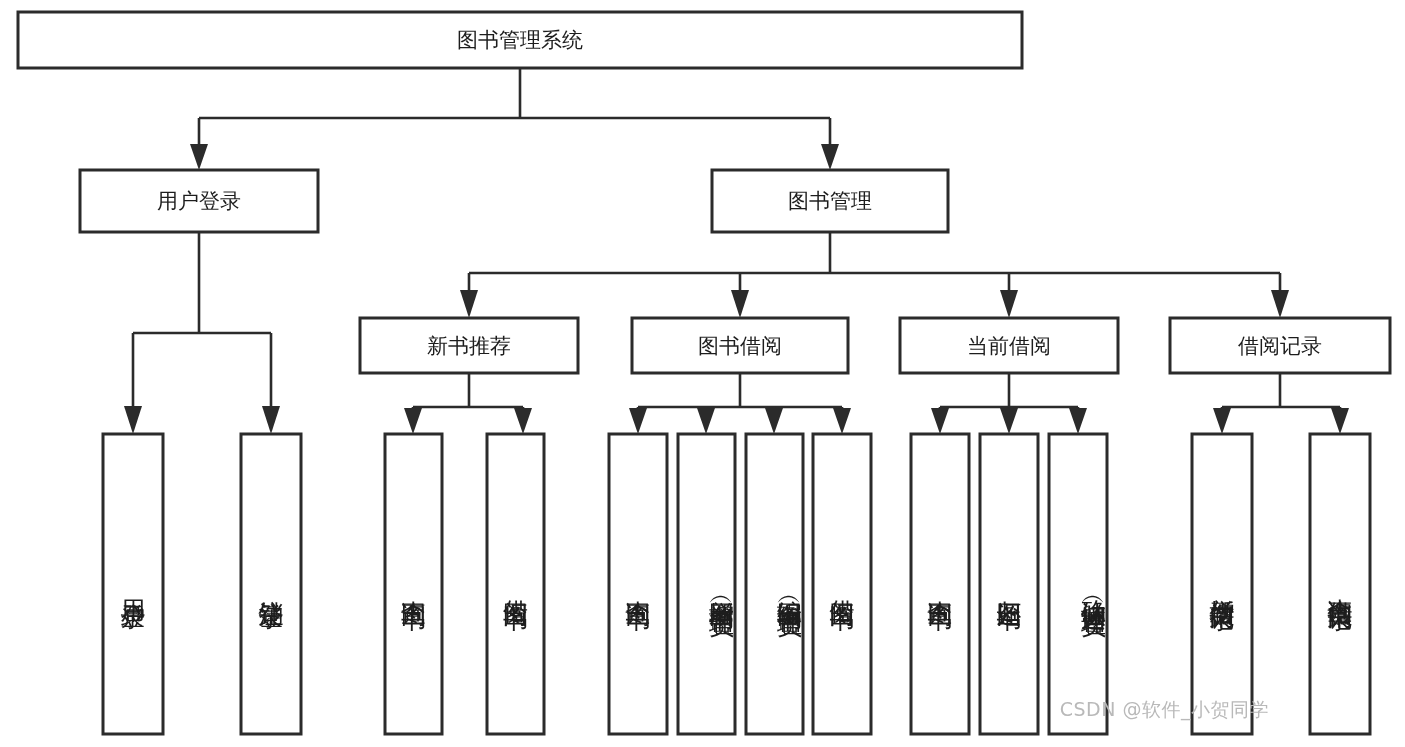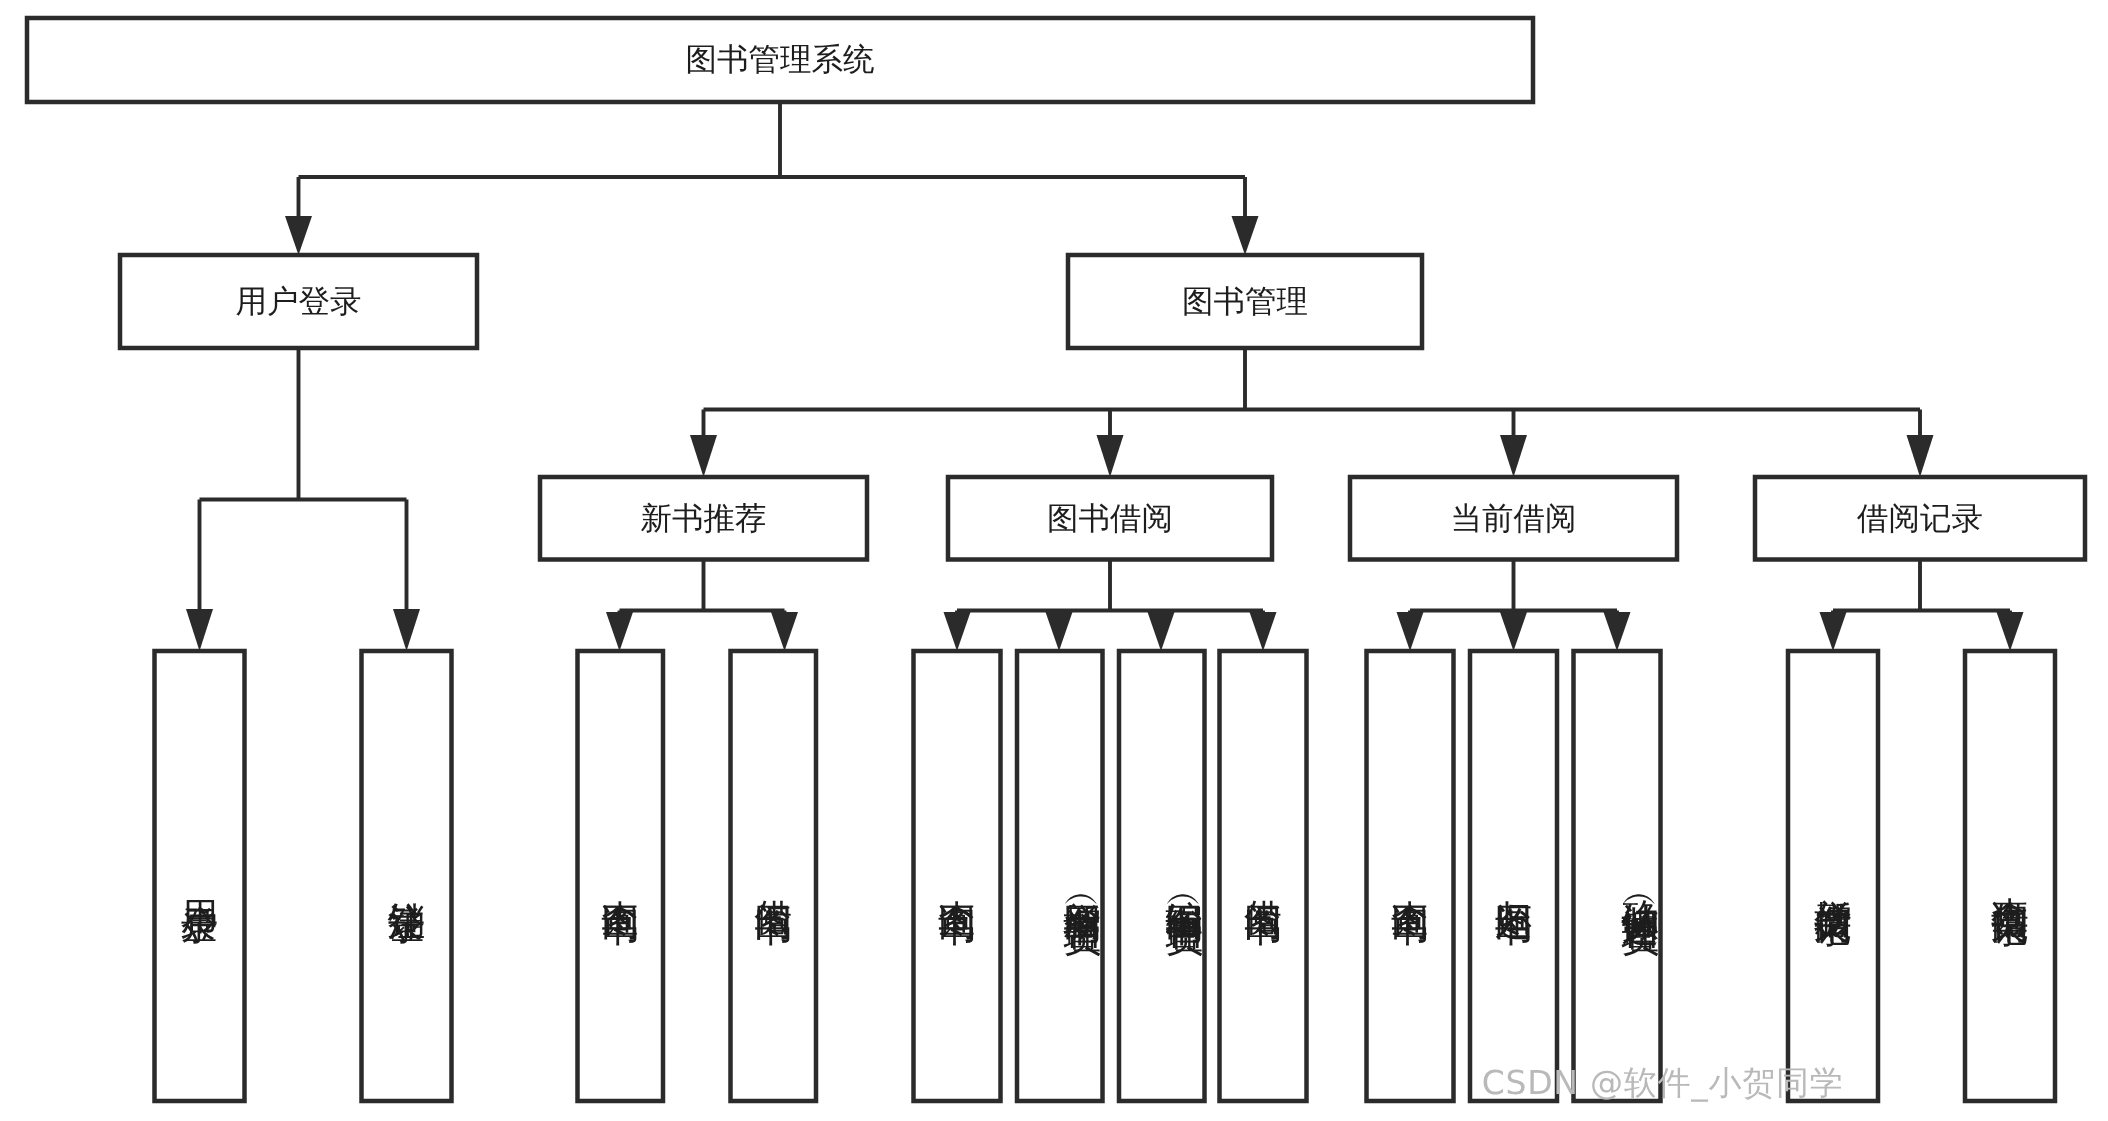--- a/index.html
+++ b/index.html
@@ -11,20 +11,21 @@
     width: 1405px;
     height: 747px;
     overflow: hidden;
     font-family: "DejaVu Sans", "Liberation Sans", sans-serif;
   }
   #diagram-root {
     position: relative;
     width: 1241px;
     height: 747px;
     background: #ffffff;
+    padding-left: 40px;
   }
   svg.flow {
     position: absolute;
     top: 0;
     left: 0;
     width: 1405px;
     height: 747px;
   }
   .box-rect {
     fill: #ffffff;
@@ -59,23 +60,23 @@
     letter-spacing: 2px;
     display: flex;
     align-items: center;
     justify-content: center;
     white-space: nowrap;
     pointer-events: none;
   }
   .watermark {
     position: absolute;
     right: 12px;
-    bottom: 10px;
-    font-family: "DejaVu Sans", "Liberation Sans", sans-serif;
-    font-size: 22px;
+    bottom: 24px;
+    font-family: "DejaVu Sans", "Liberation Sans", sans-serif;
+    font-size: 19px;
     color: #b9b9b9;
     white-space: nowrap;
     letter-spacing: 0.5px;
   }
 </style>
 </head>
 <body>
 
 <div id="diagram-root">
 

